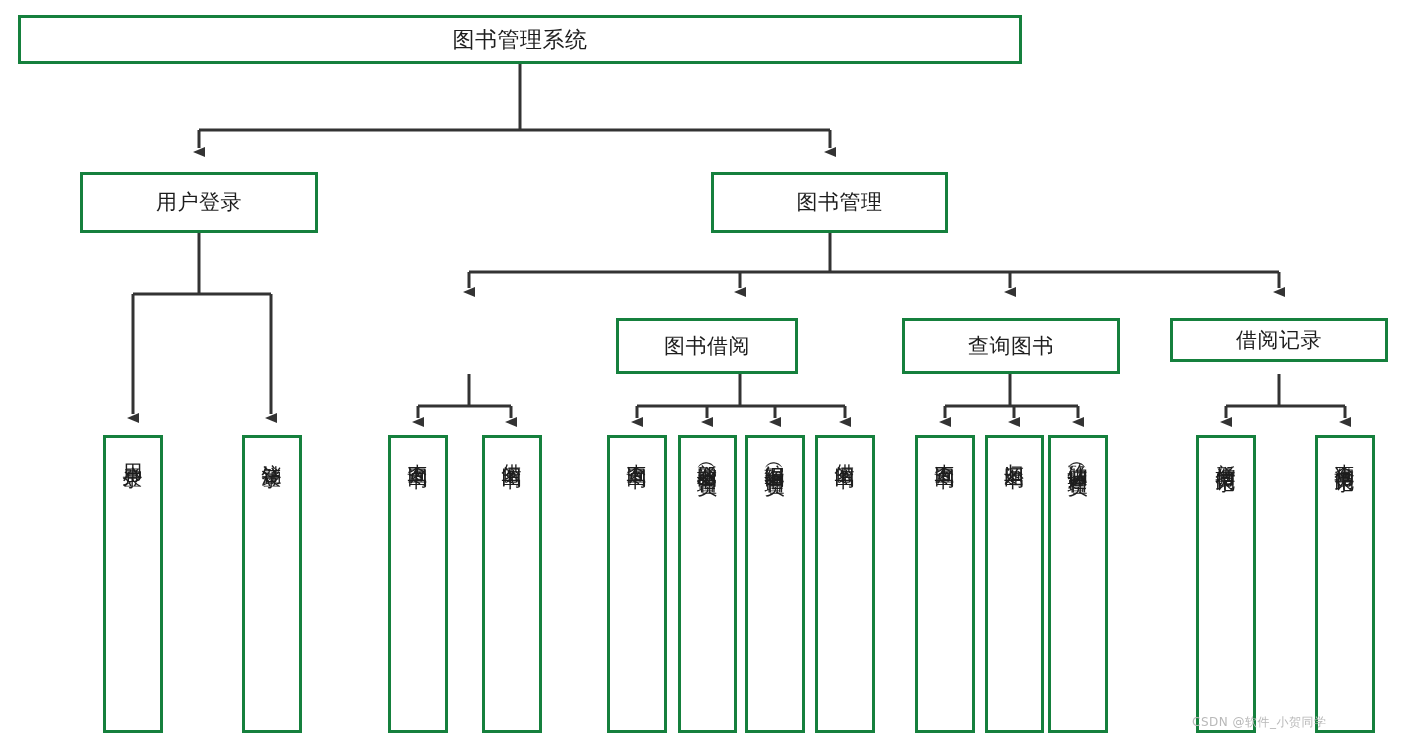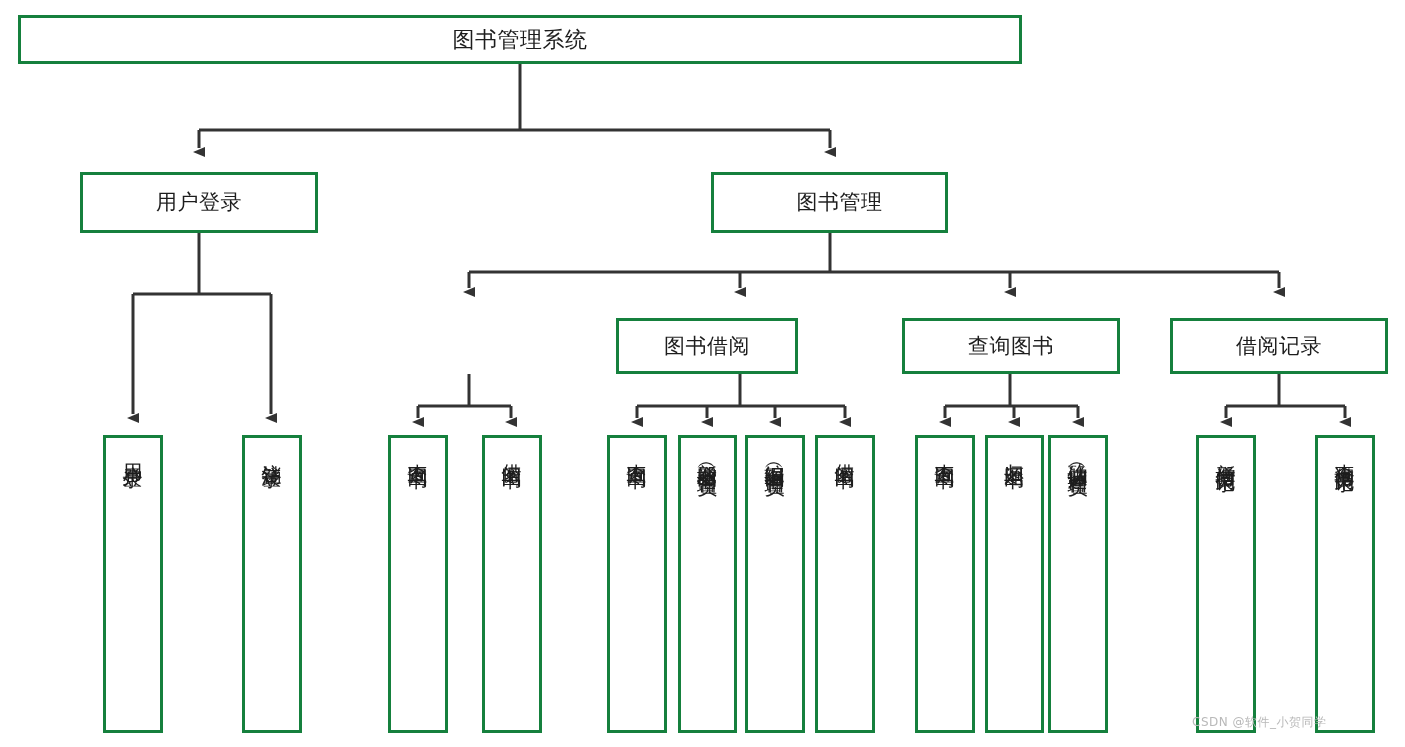--- a/index.html
+++ b/index.html
@@ -118,21 +118,21 @@
   <div class="node-box" style="left:711px;top:172px;width:237px;height:61px;padding-left:20px;">
     <span class="node-label">图书管理</span>
   </div>
 
   <div class="node-box" style="left:616px;top:318px;width:182px;height:56px;">
     <span class="node-label">图书借阅</span>
   </div>
   <div class="node-box" style="left:902px;top:318px;width:218px;height:56px;">
     <span class="node-label">查询图书</span>
   </div>
-  <div class="node-box" style="left:1170px;top:318px;width:218px;height:56px;">
+  <div class="node-box" style="left:1170px;top:318px;width:218px;height:44px;">
     <span class="node-label">借阅记录</span>
   </div>
 
   <div class="node-box vertical" style="left:103px;top:435px;width:60px;height:298px;">
     <span class="node-label">用户登录</span>
   </div>
   <div class="node-box vertical" style="left:242px;top:435px;width:60px;height:298px;">
     <span class="node-label">注销登录</span>
   </div>
 

